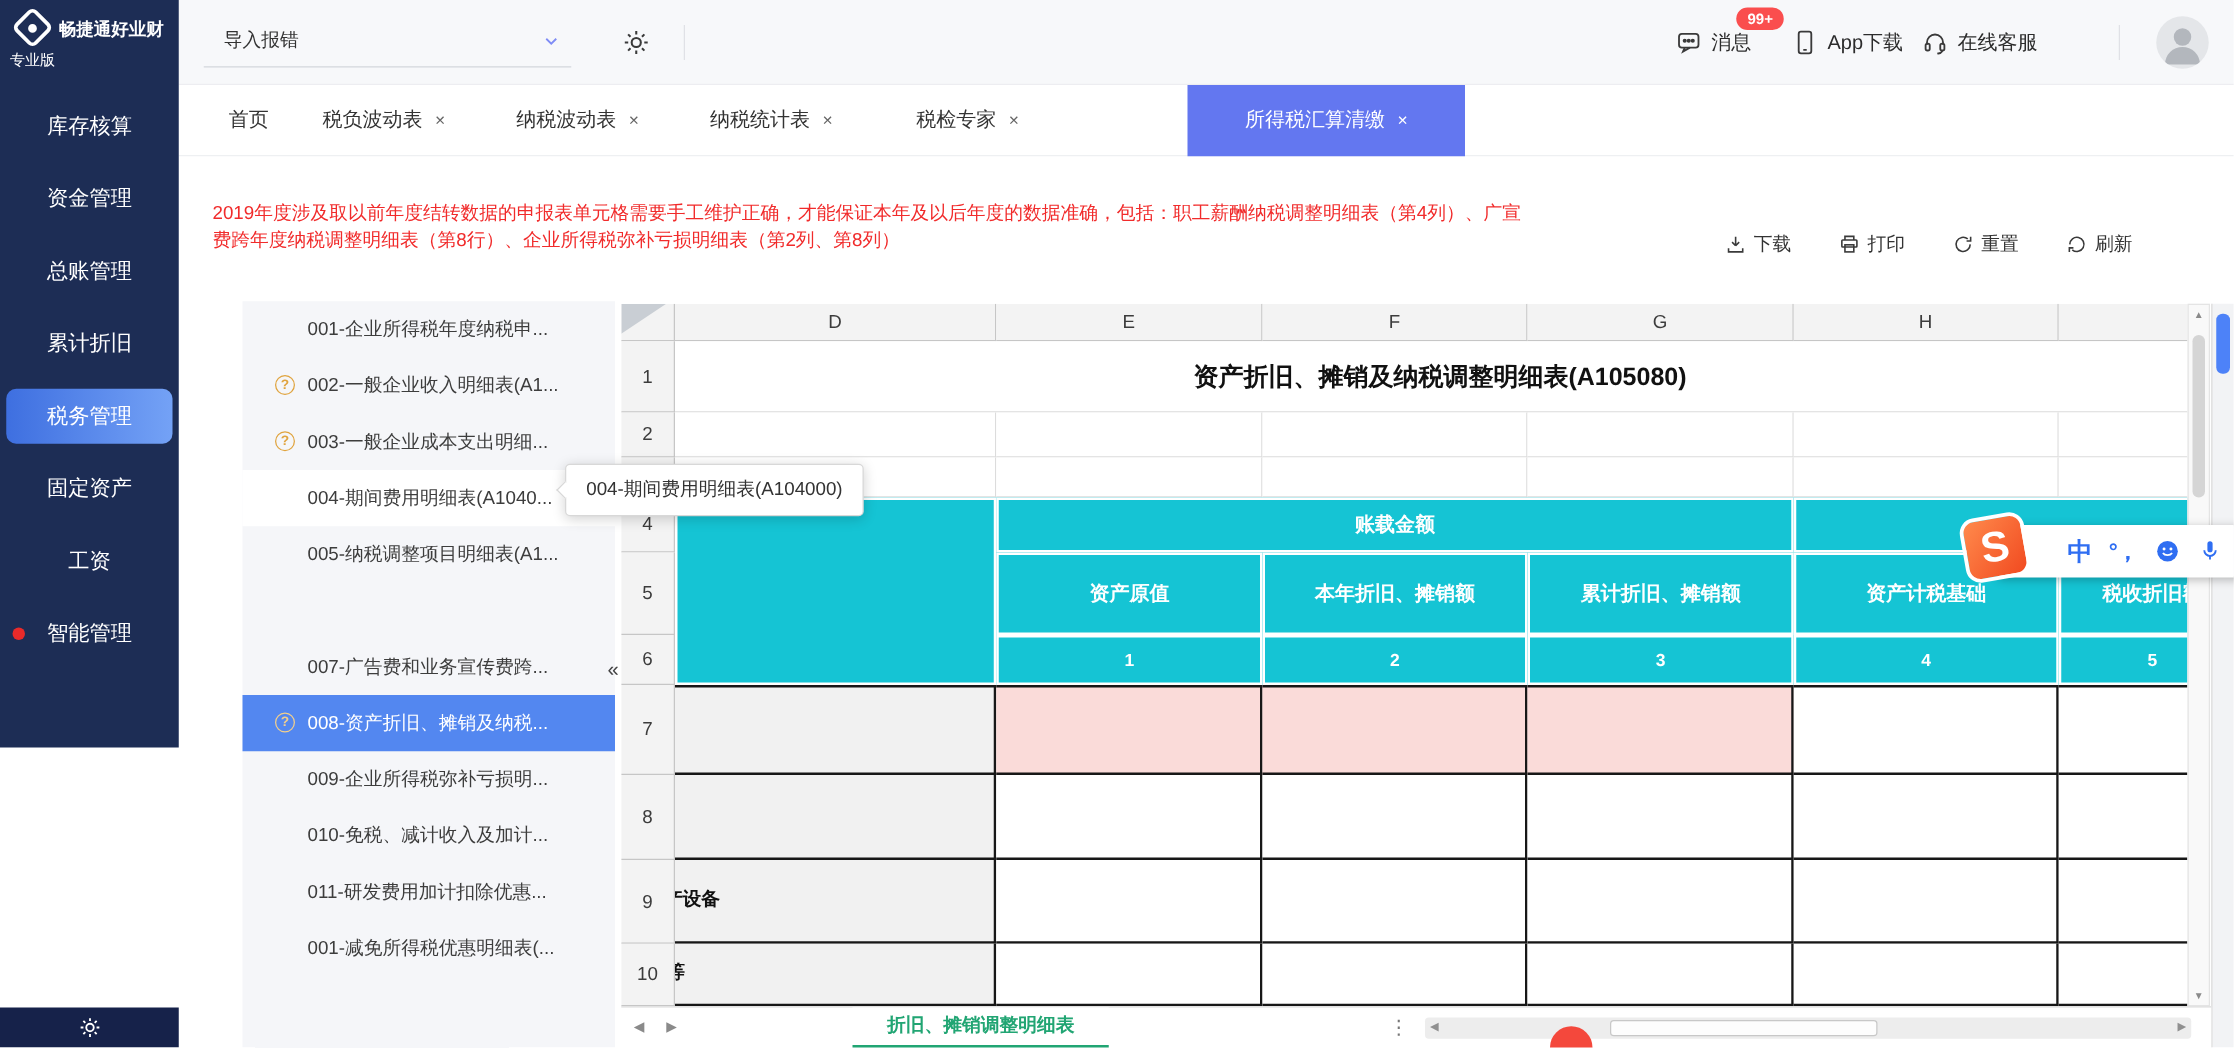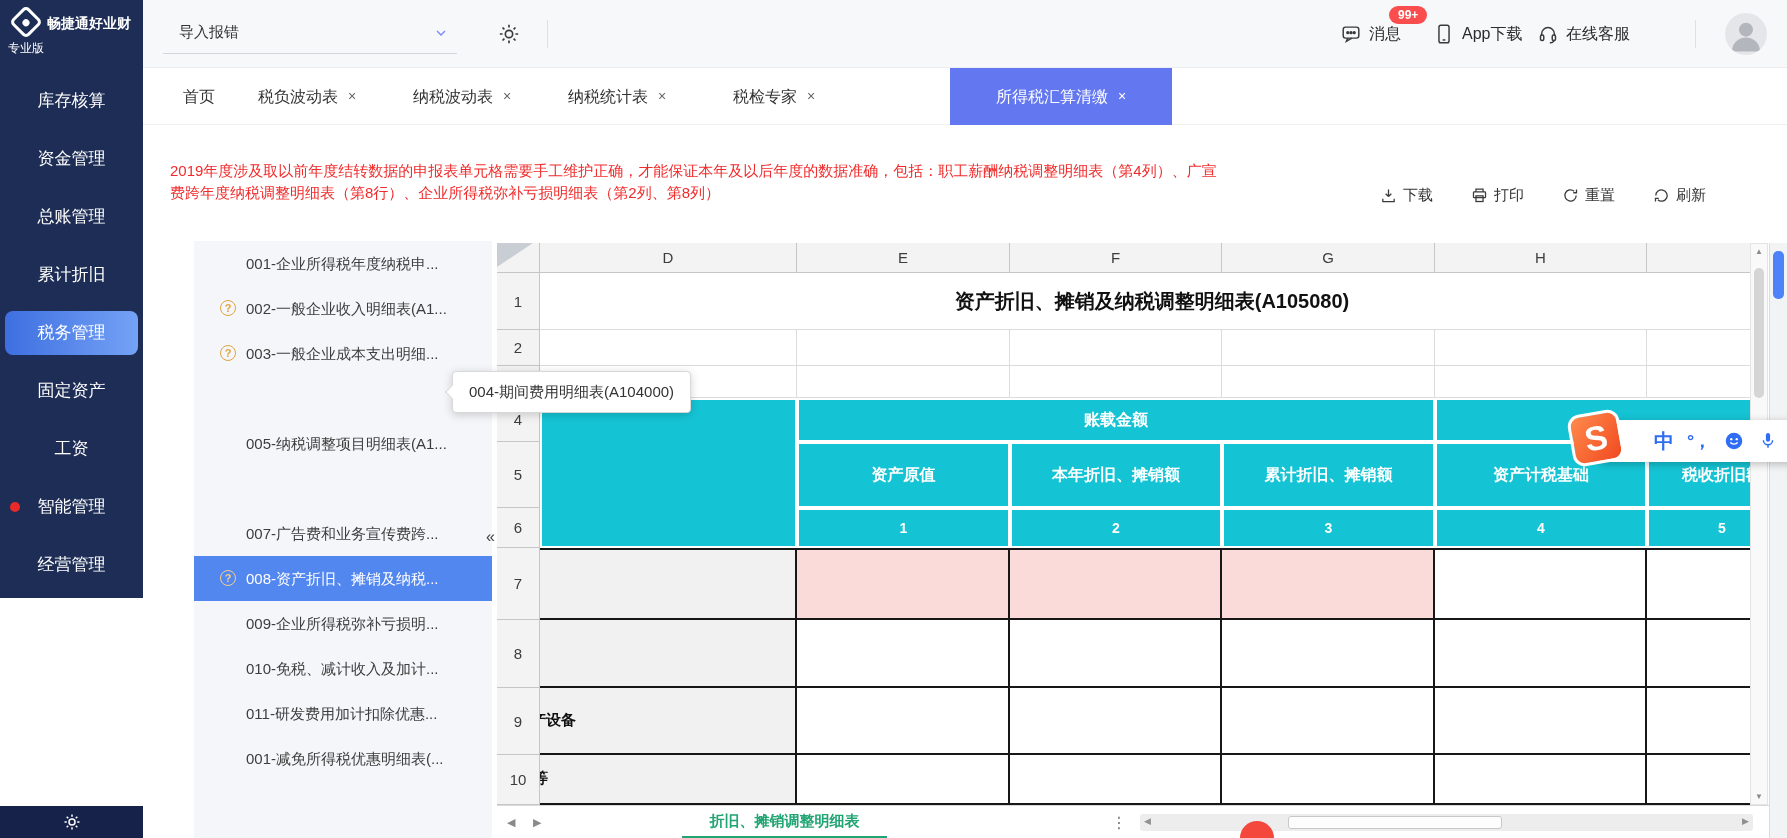--- a/index.html
+++ b/index.html
@@ -87,21 +87,20 @@
   </div>
   <div class="mi" style="top:79px">库存核算</div>
   <div class="mi" style="top:137px">资金管理</div>
   <div class="mi" style="top:195px">总账管理</div>
   <div class="mi" style="top:253px">累计折旧</div>
   <div class="mi act" style="top:311px">税务管理</div>
   <div class="mi" style="top:369px">固定资产</div>
   <div class="mi" style="top:427px">工资</div>
   <div class="mi" style="top:485px">智能管理</div>
   <span class="reddot" style="top:502px"></span>
-  <div class="mi" style="top:543px">经营管理</div>
   <div class="mi" style="top:601px">小畅报销</div>
   <div class="mi" style="top:659px">基础信息</div>
   <div class="gearstrip">
     <span>
       <svg width="18" height="18" viewBox="0 0 24 24" fill="none" stroke="#fff" stroke-width="2">
           <circle cx="12" cy="12" r="4"></circle>
           <path d="M12 2v3M12 19v3M2 12h3M19 12h3M4.9 4.9l2.1 2.1M17 17l2.1 2.1M19.1 4.9L17 7M7 17l-2.1 2.1"></path>
         </svg>
     </span>
   </div>
@@ -230,20 +229,21 @@
         </svg>
       </span>
     <span>刷新</span>
   </div>
 </div>
 
 <div class="rpanel">
   <div class="lr" style="top:0"><span>001-企业所得税年度纳税申...</span></div>
   <div class="lr" style="top:45px"><span class="qi">?</span><span>002-一般企业收入明细表(A1...</span></div>
   <div class="lr" style="top:90px"><span class="qi">?</span><span>003-一般企业成本支出明细...</span></div>
+  <div class="lr hov" style="top:135px"><span>004-期间费用明细表(A1040...</span></div>
   <div class="lr" style="top:180px"><span>005-纳税调整项目明细表(A1...</span></div>
   <div class="lr" style="top:270px"><span>007-广告费和业务宣传费跨...</span></div>
   <div class="lr sel" style="top:315px"><span class="qi">?</span><span>008-资产折旧、摊销及纳税...</span></div>
   <div class="lr" style="top:360px"><span>009-企业所得税弥补亏损明...</span></div>
   <div class="lr" style="top:405px"><span>010-免税、减计收入及加计...</span></div>
   <div class="lr" style="top:450px"><span>011-研发费用加计扣除优惠...</span></div>
   <div class="lr" style="top:495px"><span>001-减免所得税优惠明细表(...</span></div>
 </div>
 
 <span class="collapse">«</span>

